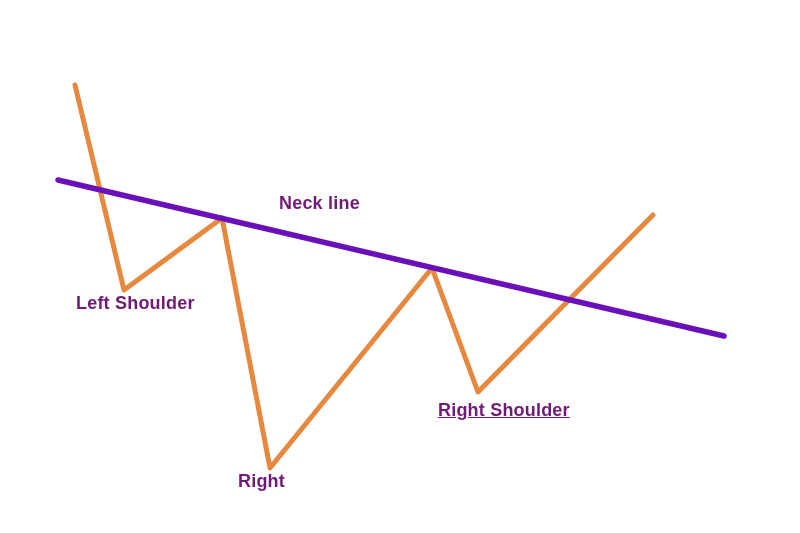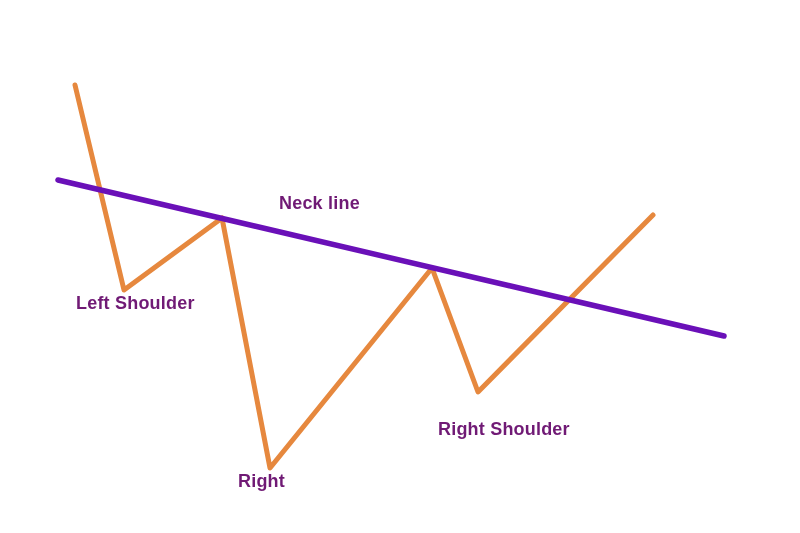--- a/index.html
+++ b/index.html
@@ -44,15 +44,15 @@
     <polyline fill="none" stroke-linecap="round" stroke-linejoin="round" points="75,85 124,290 222,218 270,468 432,268 478,392 653,215" stroke="#E6883E" stroke-width="5"></polyline>
     <line stroke-linecap="round" x1="58" y1="180" x2="724" y2="336" stroke="#6A10B8" stroke-width="5.5"></line>
   </svg>
 
   <div class="diagram-label" style="left: 279px; top: 194px;">Neck line</div>
 
   <div class="diagram-label" style="left: 76px; top: 294px;">Left Shoulder</div>
 
   <div class="diagram-label" style="left: 238px; top: 472px;">Right</div>
 
-  <div class="diagram-label" style="left: 438px; top: 420px;">Right Shoulder</div>
+  <div class="diagram-label" style="left: 438px; top: 401px; text-decoration: underline;">Right Shoulder</div>
 
 </div>
 
 </body></html>

